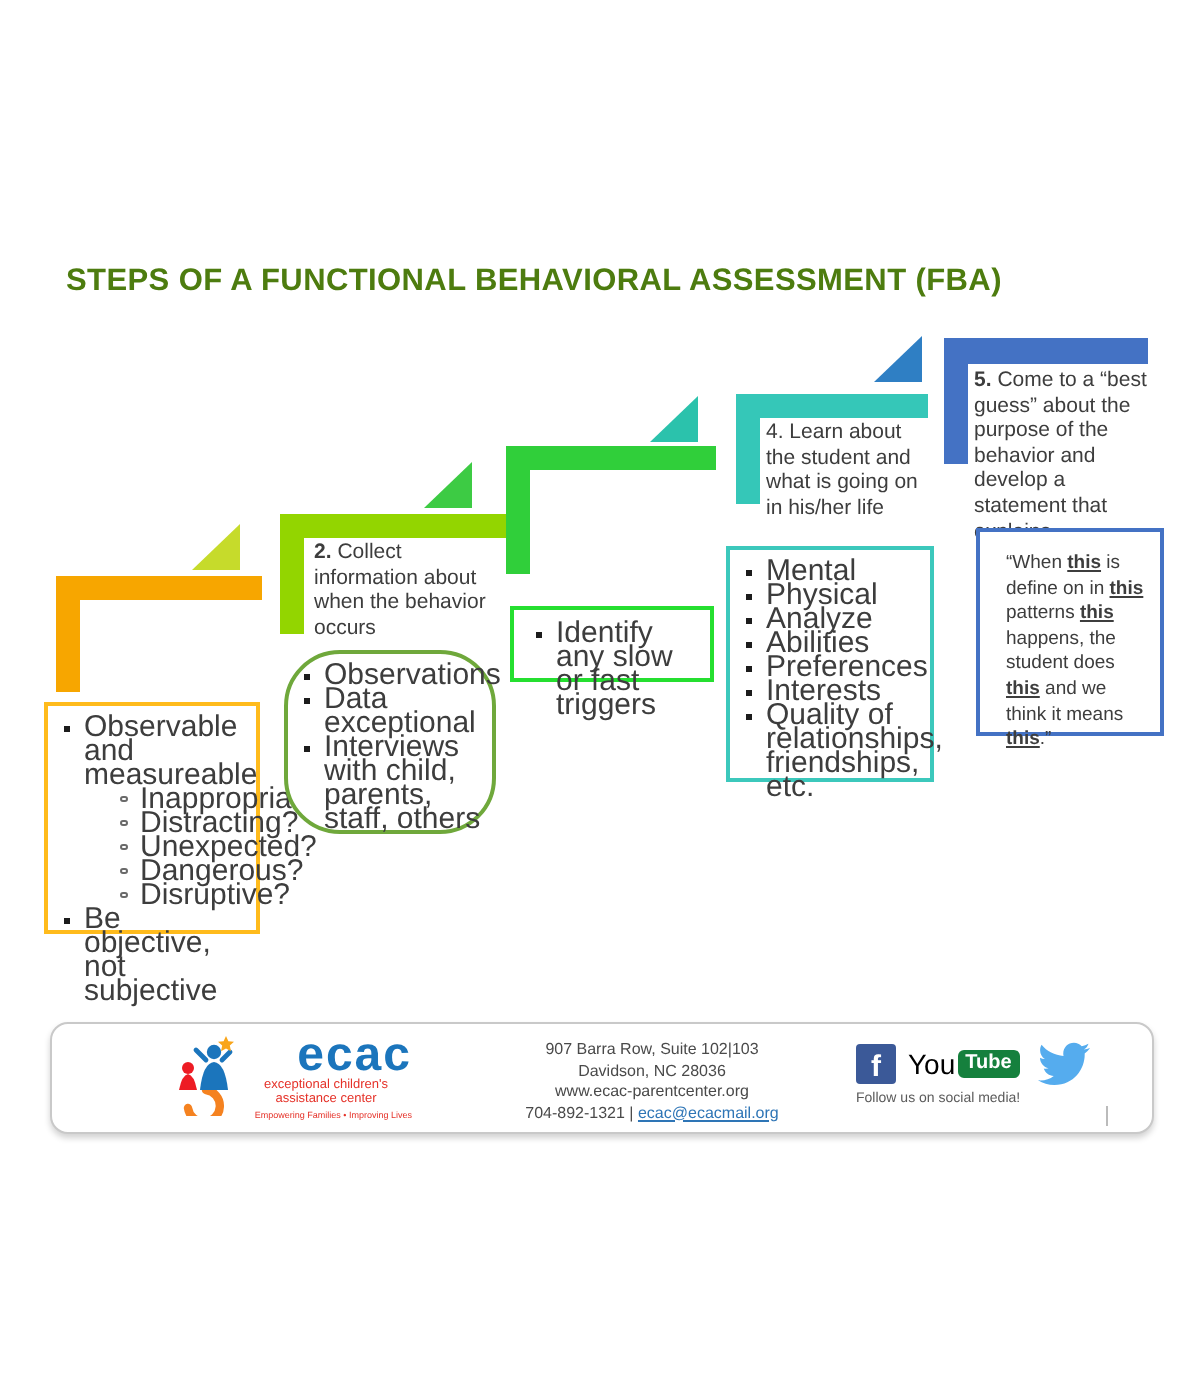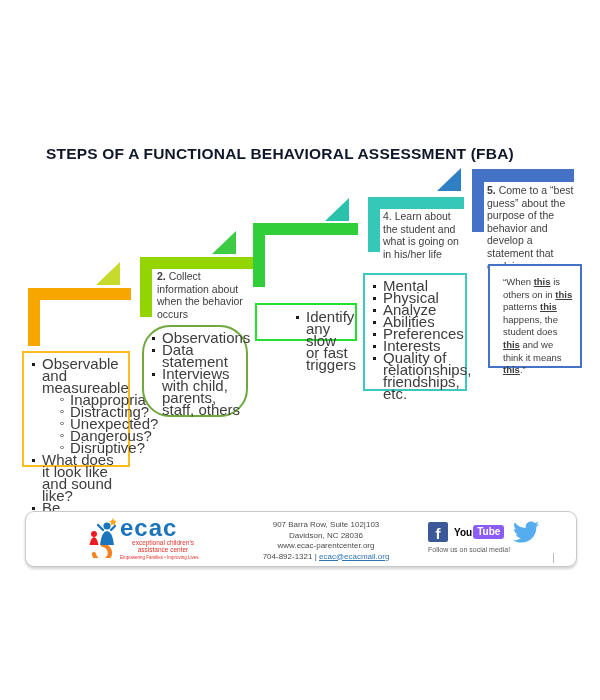--- a/index.html
+++ b/index.html
@@ -1,19 +1,19 @@
 <!DOCTYPE html>
 <html><head>
 <meta charset="utf-8">
 <style>
   html,body{margin:0;padding:0;background:#fff;}
   .page{position:relative;width:600px;height:700px;background:#ffffff;overflow:hidden;
         font-family:"Liberation Sans", sans-serif;color:#3d3d3d;}
-  .title{position:absolute;left:33px;top:132px;margin:13px;font-size:15.5px;font-weight:700;
-         color:#0f172a;letter-spacing:.2px;white-space:nowrap;}
+  .title{position:absolute;left:33px;top:132px;margin:0;font-size:15.5px;font-weight:700;
+         color:#4d7c0f;letter-spacing:.2px;white-space:nowrap;}
 
   
   .tri{position:absolute;width:24px;height:23px;
        clip-path:polygon(100% 0,100% 100%,0 100%);}
   .bar{position:absolute;}
   .htext{position:absolute;font-size:10.5px;line-height:12.6px;color:#3d3d3d;}
   .step-num{font-weight:700;}
   .dbox{position:absolute;background:#fff;border:2px solid #999;box-sizing:border-box;}
 
   ul.main-list{margin:0;padding:5px 3px 4px 5px;list-style:none;font-size:15px;line-height:12px;}
@@ -56,34 +56,34 @@
   .s5-bart{left:472px;top:169px;width:102px;height:13px;}
   .s5-barl{left:472px;top:169px;width:12px;height:63px;}
   .s5-text{left:487px;top:184px;width:90px;}
   .s5-box{left:488px;top:264px;width:94px;height:104px;}
 
   
   .footer-bar{position:absolute;left:25px;top:511px;width:550px;height:54px;background:#fff;
               border:1.5px solid #c9c9c9;border-radius:9px;box-shadow:0 2px 3px rgba(0,0,0,.18);}
   .logo-wrap{position:absolute;left:60px;top:6px;display:flex;align-items:flex-start;}
   .logo-figs{width:32px;height:40px;}
-  .logo-texts{margin-left:2px;display:flex;flex-direction:column;align-items:flex-start;}
+  .logo-texts{margin-left:2px;display:flex;flex-direction:column;align-items:flex-end;}
   .logo-name{font-size:24px;font-weight:700;line-height:20px;letter-spacing:1px;}
   .logo-sub{font-size:6.5px;line-height:7px;text-align:center;margin-top:1px;}
   .logo-tag{font-size:4.5px;margin-top:2px;white-space:nowrap;}
   .addr{position:absolute;left:175px;top:8px;width:250px;text-align:center;
         font-size:8px;line-height:10.5px;color:#4a4a4a;}
   .addr a{text-decoration:underline;}
   .social{position:absolute;left:402px;top:8px;width:135px;}
   .social-row{display:flex;align-items:center;gap:6px;height:24px;}
   .fb{width:20px;height:20px;background:#3b5998;border-radius:2px;color:#fff;font-weight:700;
       font-size:15px;display:flex;align-items:flex-end;justify-content:center;line-height:17px;}
   .yt{display:flex;align-items:center;gap:1px;}
-  .yt-you{color:#000;font-weight:700;font-size:10px;}
-  .yt-tube{background:#8b5cf6;color:#fff;font-weight:700;font-size:10px;border-radius:3px;padding:1px 4px 2px;}
+  .yt-you{color:#000;font-weight:400;font-size:14px;}
+  .yt-tube{background:#15803d;color:#fff;font-weight:700;font-size:10px;border-radius:3px;padding:1px 4px 2px;}
   .social-caption{font-size:7px;color:#5a5a5a;margin-top:2px;white-space:nowrap;}
   .vdiv{position:absolute;left:125px;top:33px;width:1px;height:10px;background:#bbb;}
 </style>
 </head>
 <body>
 
 <div class="page">
 
   <h1 class="title">STEPS OF A FUNCTIONAL BEHAVIORAL ASSESSMENT (FBA)</h1>
 
@@ -92,41 +92,40 @@
   <div class="bar s1-barl" style="background: rgb(247, 166, 0);"></div>
   <div class="dbox s1-box" style="border-color: rgb(255, 187, 28);">
     <ul class="main-list">
         <li>Observable and measureable<ul class="sub">
             <li>Inappropriate?</li>
             <li>Distracting?</li>
             <li>Unexpected?</li>
             <li>Dangerous?</li>
             <li>Disruptive?</li>
           </ul></li>
-        <li>What does it look like and sound like?</li>
         <li>Be objective, not subjective</li>
       </ul>
   </div>
 
   <div class="tri s2-tri" style="background: rgb(61, 203, 68);"></div>
   <div class="bar s2-bart" style="background: rgb(147, 213, 0);"></div>
   <div class="bar s2-barl" style="background: rgb(147, 213, 0);"></div>
   <div class="htext s2-text"><span class="step-num">2.</span> <span>Collect information about when the behavior occurs</span></div>
   <div class="dbox s2-box" style="border-color: rgb(111, 168, 59); border-radius: 28px;">
     <ul class="main-list">
         <li>Observations</li>
-        <li>Data statement</li>
+        <li>Data exceptional</li>
         <li>Interviews with child, parents, staff, others</li>
       </ul>
   </div>
 
   <div class="tri s3-tri" style="background: rgb(43, 194, 172);"></div>
   <div class="bar s3-bart" style="background: rgb(48, 207, 58);"></div>
   <div class="bar s3-barl" style="background: rgb(48, 207, 58);"></div>
-  <div class="dbox s3-box" style="border-color: rgb(37, 223, 48); padding-left: 28px;">
+  <div class="dbox s3-box" style="border-color: rgb(37, 223, 48);">
     <ul class="main-list">
         <li>Identify any slow or fast triggers</li>
       </ul>
   </div>
 
   <div class="tri s4-tri" style="background: rgb(47, 127, 196);"></div>
   <div class="bar s4-bart" style="background: rgb(53, 199, 184);"></div>
   <div class="bar s4-barl" style="background: rgb(53, 199, 184);"></div>
   <div class="htext s4-text"><span class="step-num"></span><span>4. Learn about the student and what is going on in his/her life</span></div>
   <div class="dbox s4-box" style="border-color: rgb(60, 200, 188);">
@@ -138,21 +137,21 @@
         <li>Preferences</li>
         <li>Interests</li>
         <li>Quality of relationships, friendships, etc.</li>
       </ul>
   </div>
 
   <div class="bar s5-bart" style="background: rgb(68, 114, 196);"></div>
   <div class="bar s5-barl" style="background: rgb(68, 114, 196);"></div>
   <div class="htext s5-text"><span class="step-num">5.</span> <span>Come to a “best guess” about the purpose of the behavior and develop a statement that explains...</span></div>
   <div class="dbox s5-box" style="border-color: rgb(68, 114, 196);">
-    <p class="quote"><span>“When </span><span class="hl">this</span><span> is others on in </span><span class="hl">this</span><span> patterns </span><span class="hl">this</span><span> happens, the student does </span><span class="hl">this</span><span> and we think it means </span><span class="hl">this</span><span>.”</span></p>
+    <p class="quote"><span>“When </span><span class="hl">this</span><span> is define on in </span><span class="hl">this</span><span> patterns </span><span class="hl">this</span><span> happens, the student does </span><span class="hl">this</span><span> and we think it means </span><span class="hl">this</span><span>.”</span></p>
   </div>
 
   <div class="footer-bar">
 
     <div class="logo-wrap">
       <svg class="logo-figs" viewBox="0 0 32 40" xmlns="http://www.w3.org/2000/svg">
         <path d="M17 27 a8 8 0 1 1 -9 9" fill="none" stroke="#F58220" stroke-width="4.2" stroke-linecap="round"></path>
         <circle cx="8" cy="16" r="3" fill="#ED1C24"></circle>
         <path d="M3.5 27 Q5 19.5 8 19 Q11 19.5 12.5 27 Z" fill="#ED1C24"></path>
         <circle cx="21" cy="8" r="3.6" fill="#1B75BC"></circle>

